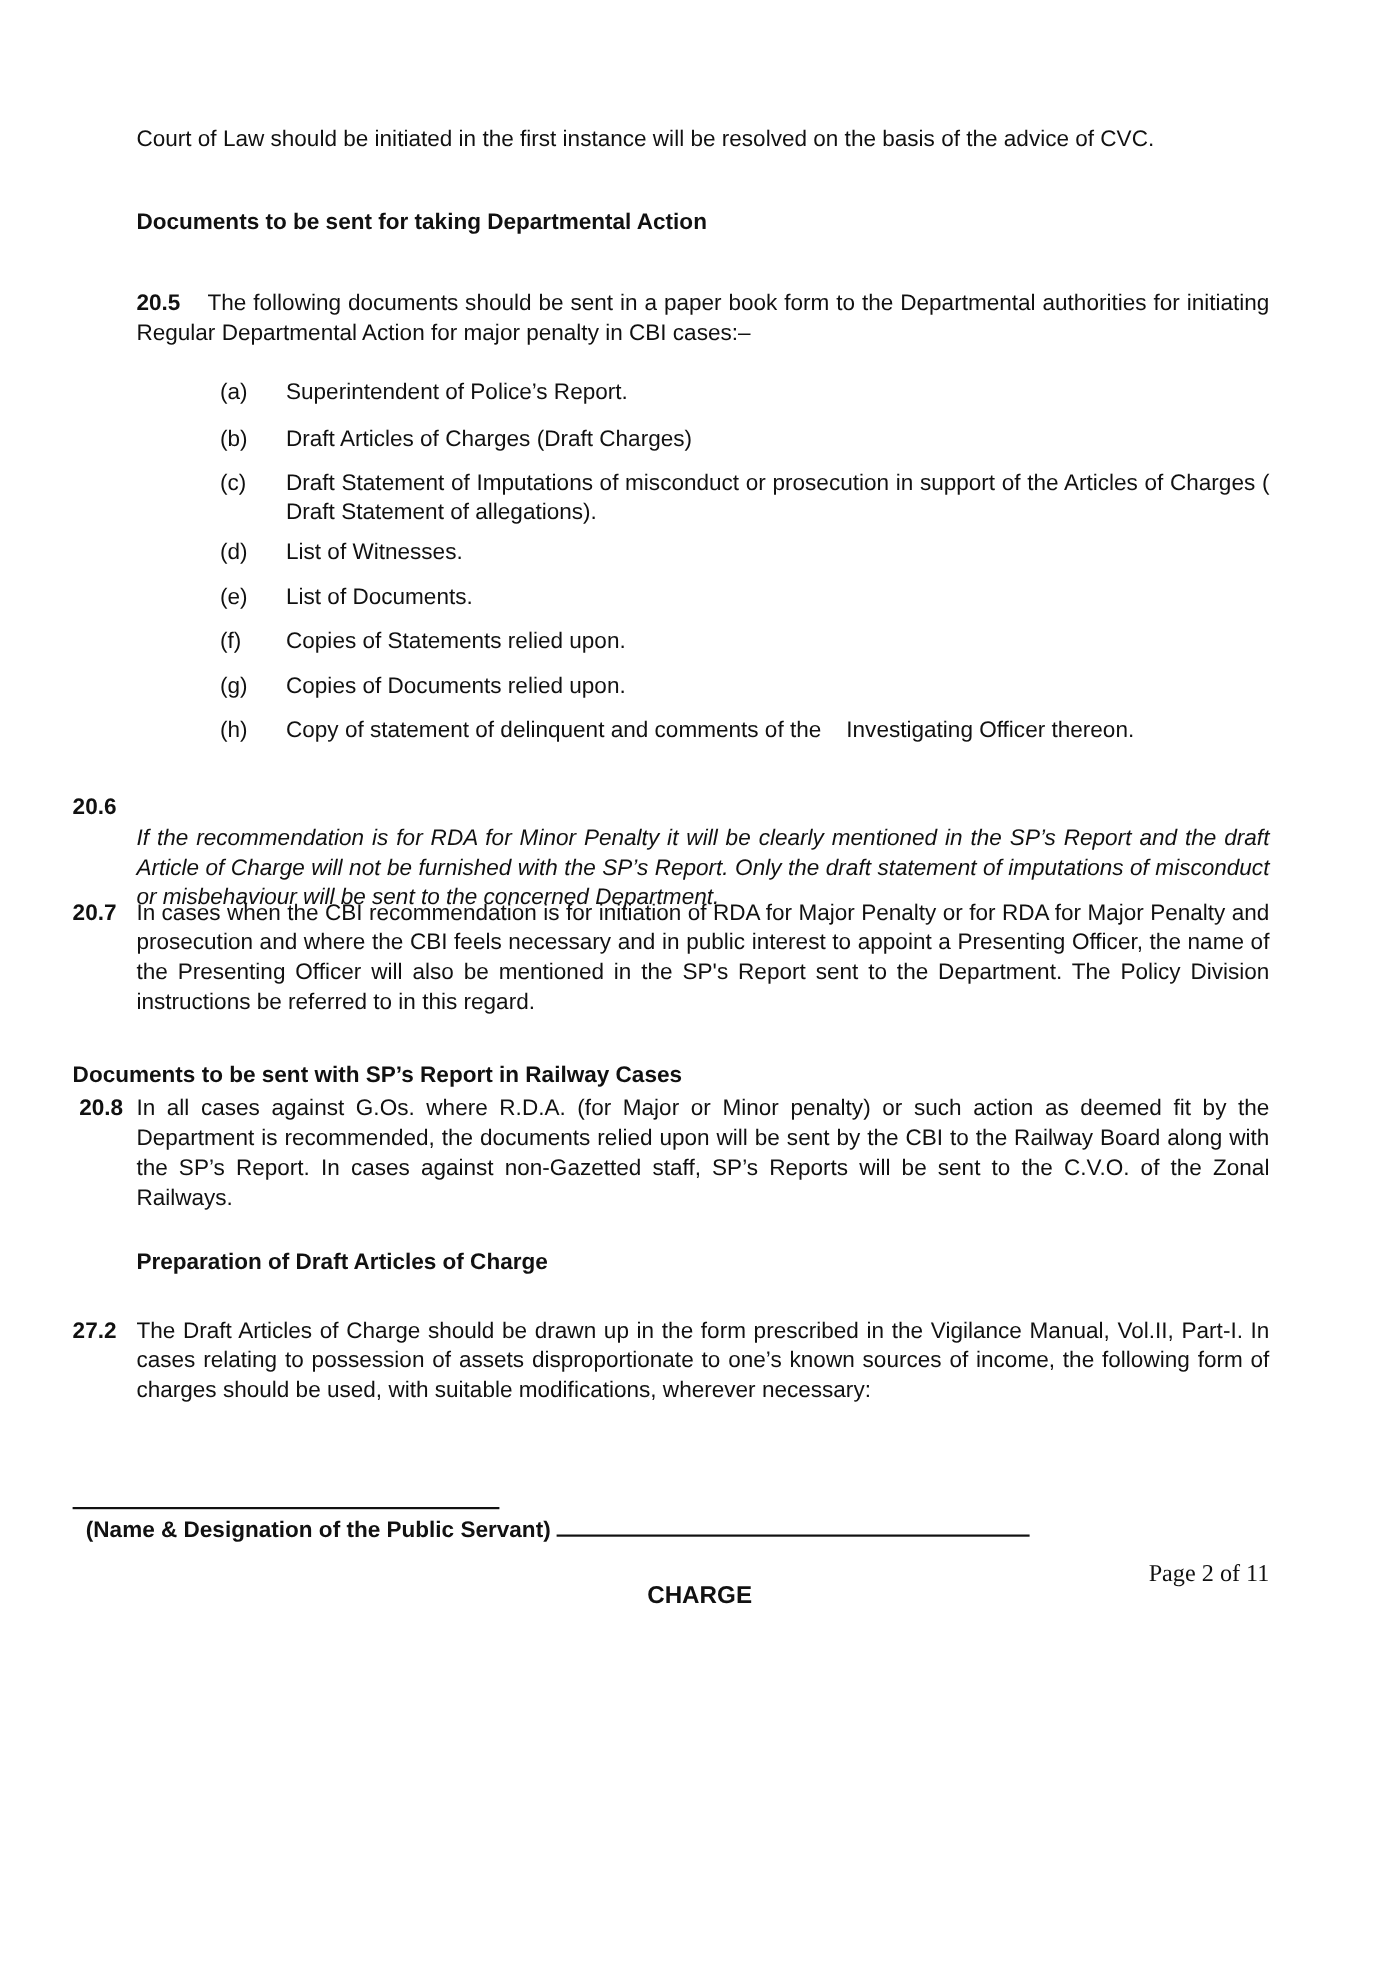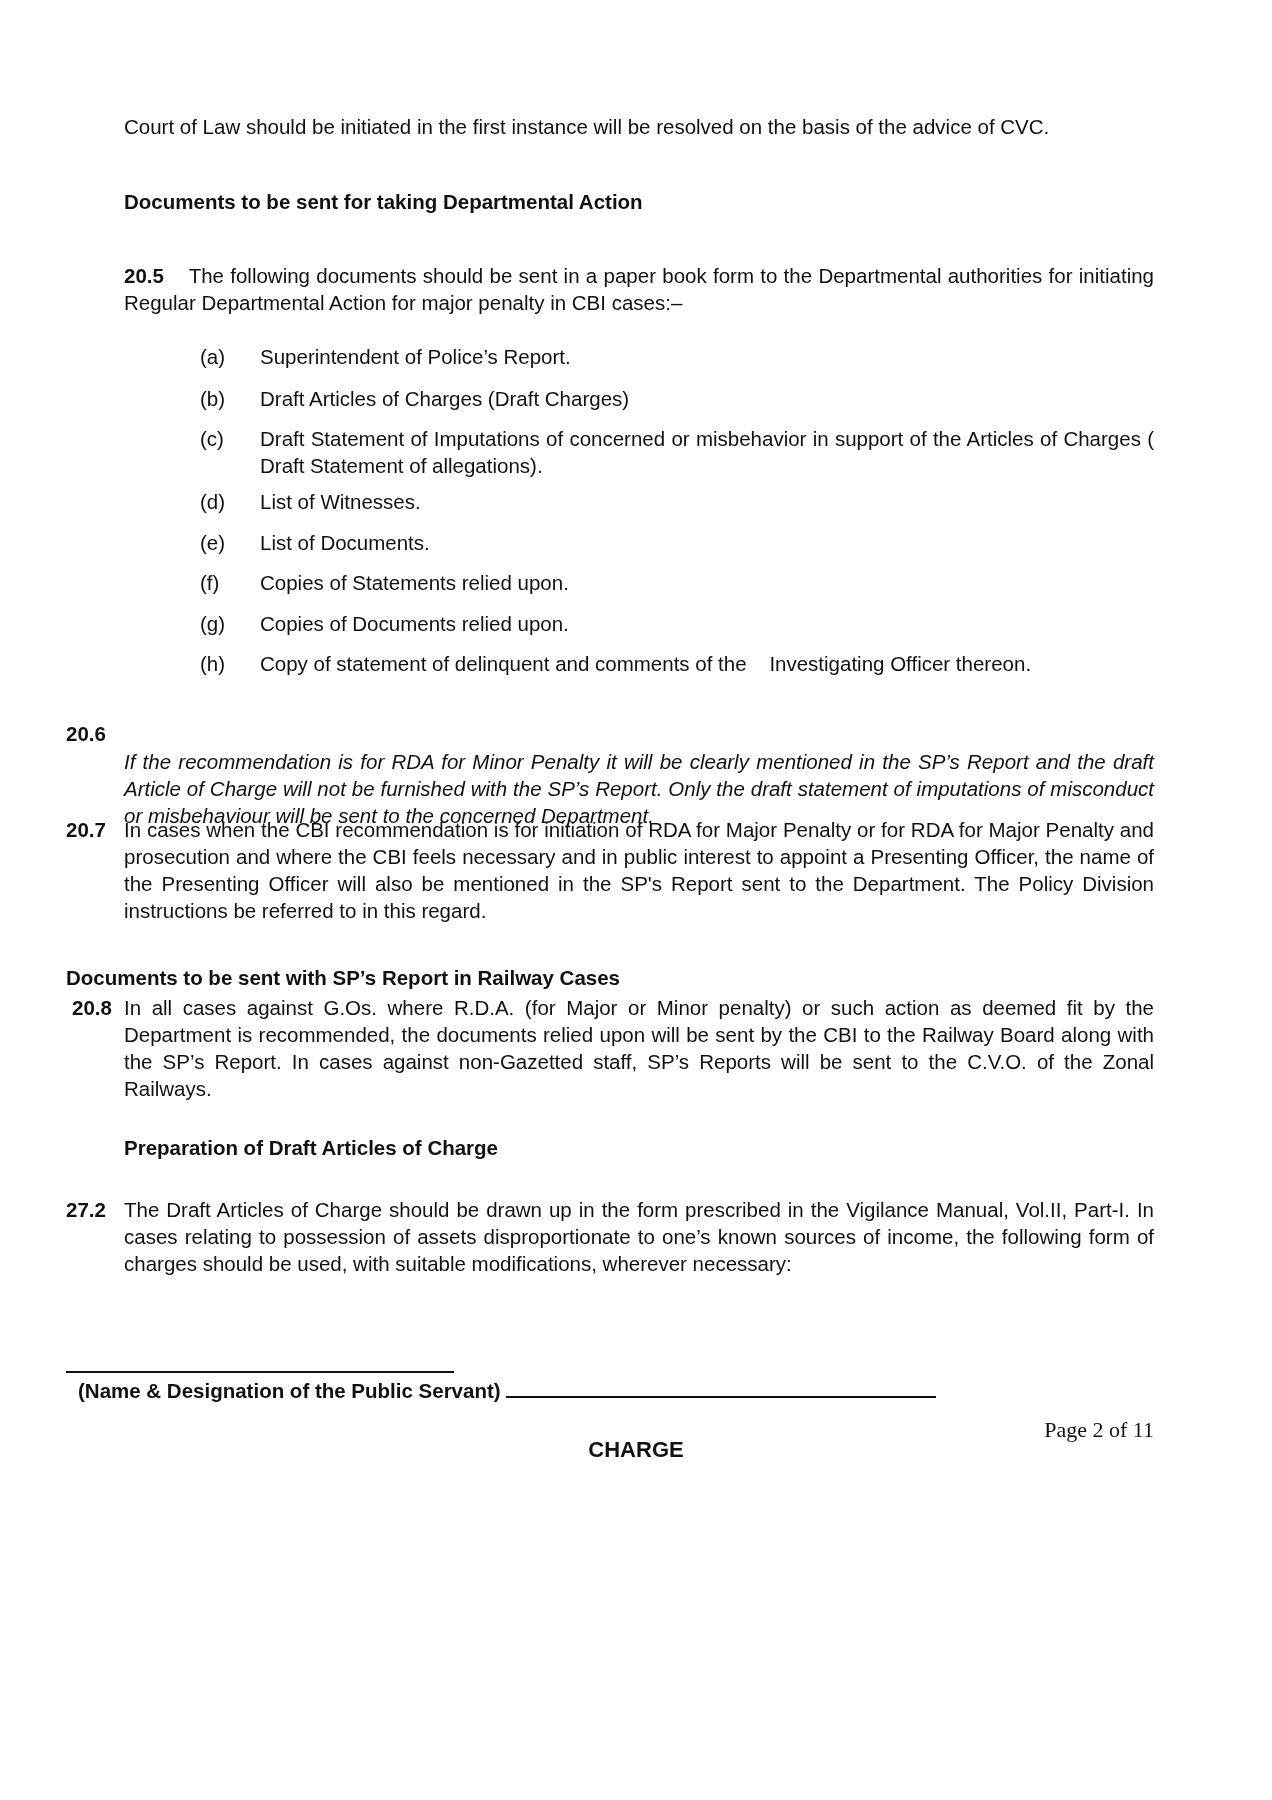--- a/index.html
+++ b/index.html
@@ -34,21 +34,21 @@
     <div class="list-item" style="top:343px;">
       <span class="lbl">(a)</span>
       <span class="txt">Superintendent of Police’s Report.</span>
     </div>
     <div class="list-item" style="top:385px;">
       <span class="lbl">(b)</span>
       <span class="txt">Draft Articles of Charges (Draft Charges)</span>
     </div>
     <div class="list-item" style="top:425px;">
       <span class="lbl">(c)</span>
-      <span class="txt just">Draft Statement of Imputations of concerned or misbehavior in support of the Articles of Charges ( Draft Statement of allegations).</span>
+      <span class="txt just">Draft Statement of Imputations of misconduct or prosecution in support of the Articles of Charges ( Draft Statement of allegations).</span>
     </div>
     <div class="list-item" style="top:488px;">
       <span class="lbl">(d)</span>
       <span class="txt">List of Witnesses.</span>
     </div>
     <div class="list-item" style="top:529px;">
       <span class="lbl">(e)</span>
       <span class="txt">List of Documents.</span>
     </div>
     <div class="list-item" style="top:569px;">

